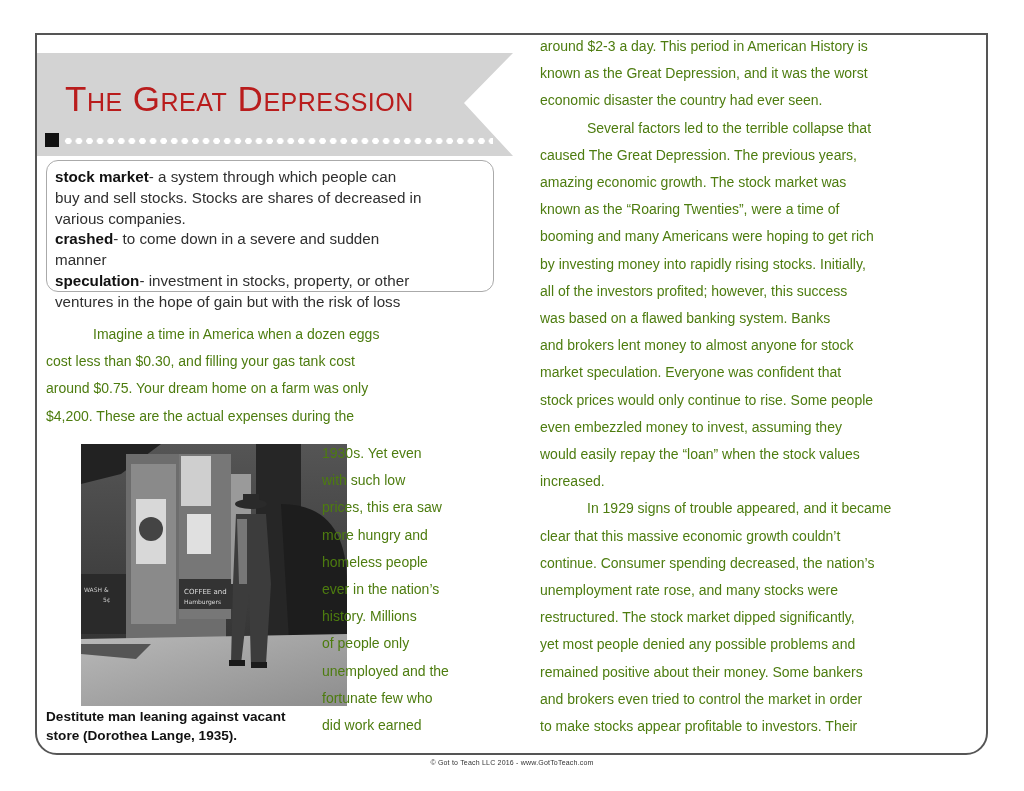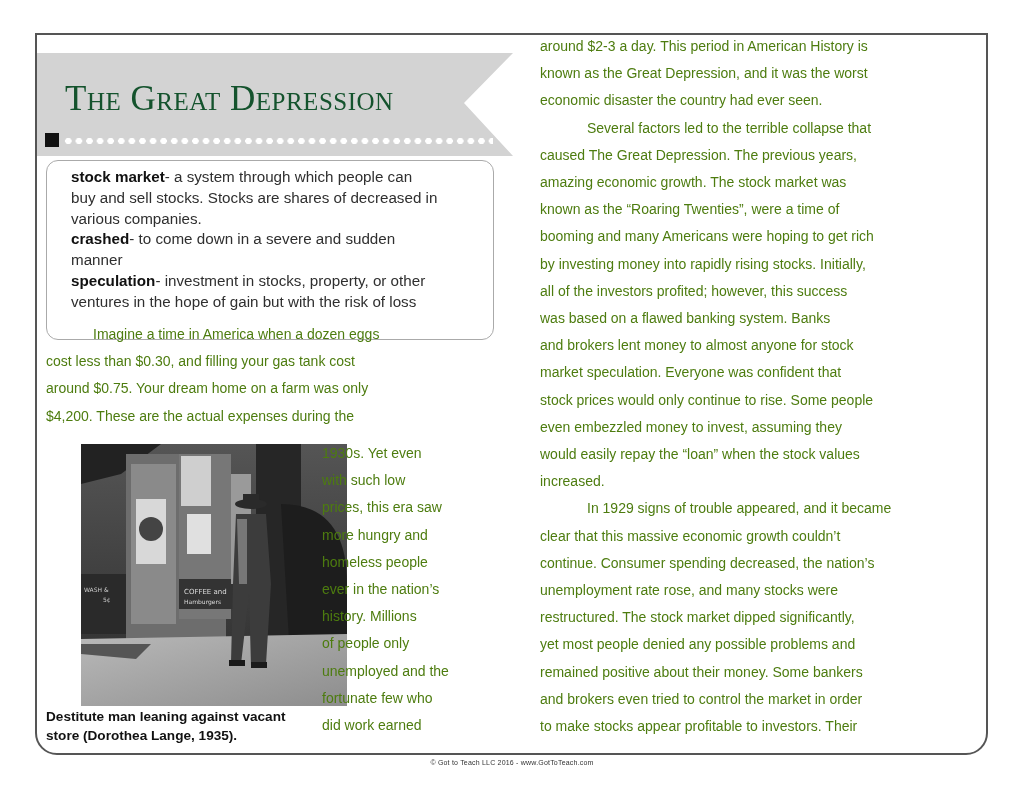--- a/index.html
+++ b/index.html
@@ -10,33 +10,33 @@
     position: absolute; left: 35px; top: 33px; width: 953px; height: 722px;
     border: 2px solid #555; border-radius: 0 0 22px 22px; box-sizing: border-box;
     background: #fff;
   }
 
   
   .banner { position: absolute; left: 37px; top: 53px; width: 476px; height: 103px; }
   .banner svg { position: absolute; left: 0; top: 0; }
   .banner-title {
     position: absolute; left: 28px; top: 26px; font-size: 35px; letter-spacing: 0.5px;
-    font-weight: normal; color: #14532d; white-space: nowrap;
-    font-family: Liberation Serif, serif; font-variant: small-caps;
+    font-weight: normal; color: #b91c1c; white-space: nowrap;
+    font-family: Liberation Sans, sans-serif; font-variant: small-caps;
   }
   .banner-square { position: absolute; left: 8px; top: 80px; width: 14px; height: 14px; background: #111; }
   .banner-dots { position: absolute; left: 26px; top: 84px; width: 430px; height: 8px;
     background-image: radial-gradient(circle, #ffffff 3px, transparent 3.4px);
     background-size: 10.6px 8px; background-repeat: repeat-x; }
 
   
   .vocab {
-    position: absolute; left: 46px; top: 160px; width: 448px; height: 180px;
+    position: absolute; left: 46px; top: 160px; width: 448px; height: 132px;
     border: 1.5px solid #aaa; border-radius: 12px; box-sizing: border-box;
-    padding: 6px 24px; font-size: 15.2px; line-height: 20.8px; color: #2f2f2f;
+    padding: 6px 8px; font-size: 15.2px; line-height: 20.8px; color: #2f2f2f;
   }
   .vocab .term { font-weight: bold; color: #111; }
 
   
   .text { position: absolute; font-size: 14px; line-height: 27.2px; color: #4d7c0f; }
   .text .line { white-space: nowrap; display: block; }
   .indent { padding-left: 47px; }
 
   .left-intro { left: 46px; top: 321px; width: 450px; }
   .left-narrow { left: 322px; top: 440px; width: 180px; }

